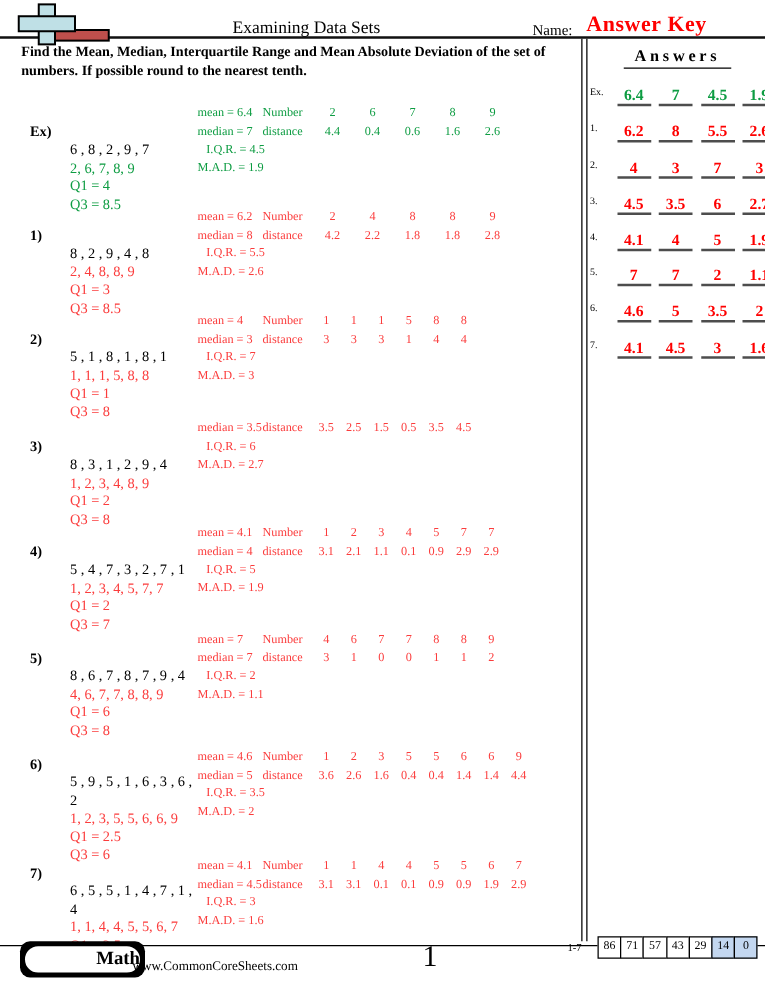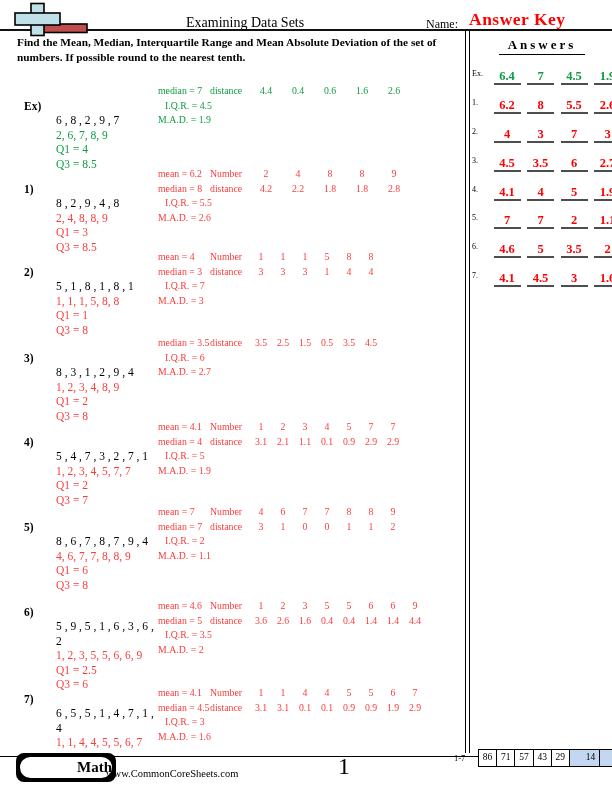--- a/index.html
+++ b/index.html
@@ -41,21 +41,21 @@
   
   .footer-line{position:absolute;left:0;top:756px;width:612px;border-top:1.6px solid #000;}
   .math-box{position:absolute;left:16px;top:753px;width:100px;height:29px;background:#000;border-radius:8px;display:flex;align-items:center;justify-content:center;}
   .math-pill{width:92px;height:21px;background:#fff;border-radius:11px;text-align:right;font-weight:bold;font-size:15px;line-height:21px;}
   .website{position:absolute;left:106px;top:768px;font-size:10.5px;}
   .page-num{position:absolute;left:338px;top:753px;font-size:24px;}
   .score-label{position:absolute;left:454px;top:753px;font-size:8.5px;}
   .score-table{position:absolute;left:479px;top:749px;display:flex;}
   .s-cell{width:17.2px;height:15.5px;border:1px solid #000;margin-left:-1px;background:#fff;
           text-align:center;font-size:9.5px;line-height:15.5px;}
-  .s-cell.hl{background:var(--hl);padding-left:12px;}
+  .s-cell.hl{background:var(--hl);}
 </style>
 </head>
 <body>
 
 <div class="page">
 
   <div class="header"></div>
   <svg class="logo" width="80" height="36" viewBox="0 0 80 36">
     <rect x="26" y="22" width="50" height="8.5" fill="var(--logo-red)" stroke="#000" stroke-width="1.6"></rect>
     <rect x="20" y="1.5" width="13" height="32" fill="var(--logo-blue)" stroke="#000" stroke-width="1.6"></rect>
@@ -137,20 +137,21 @@
   <div id="problems">
       <div class="problem green" style="top: 84px;">
         <div class="p-label">Ex)</div>
         <div class="p-left">
           <div class="p-set">6 , 8 , 2 , 9 , 7</div>
           <div class="p-sorted colored">2, 6, 7, 8, 9</div>
           <div class="p-q colored">Q1 = 4</div>
           <div class="p-q colored">Q3 = 8.5</div>
         </div>
         <div class="p-work colored">
+          <div class="w-row"><span class="w-stat">mean = 6.4</span><span class="w-tbl">Number</span><span class="vcell" style="width: 32px;">2</span><span class="vcell" style="width: 32px;">6</span><span class="vcell" style="width: 32px;">7</span><span class="vcell" style="width: 32px;">8</span><span class="vcell" style="width: 32px;">9</span></div>
           <div class="w-row"><span class="w-stat">median = 7</span><span class="w-tbl">distance</span><span class="vcell" style="width: 32px;">4.4</span><span class="vcell" style="width: 32px;">0.4</span><span class="vcell" style="width: 32px;">0.6</span><span class="vcell" style="width: 32px;">1.6</span><span class="vcell" style="width: 32px;">2.6</span></div>
           <div class="w-row"><span class="w-iqr">I.Q.R. = 4.5</span></div>
           <div class="w-row"><span class="w-mad">M.A.D. = 1.9</span></div>
         </div>
       </div>
       <div class="problem red" style="top: 167px;">
         <div class="p-label">1)</div>
         <div class="p-left">
           <div class="p-set">8 , 2 , 9 , 4 , 8</div>
           <div class="p-sorted colored">2, 4, 8, 8, 9</div>

